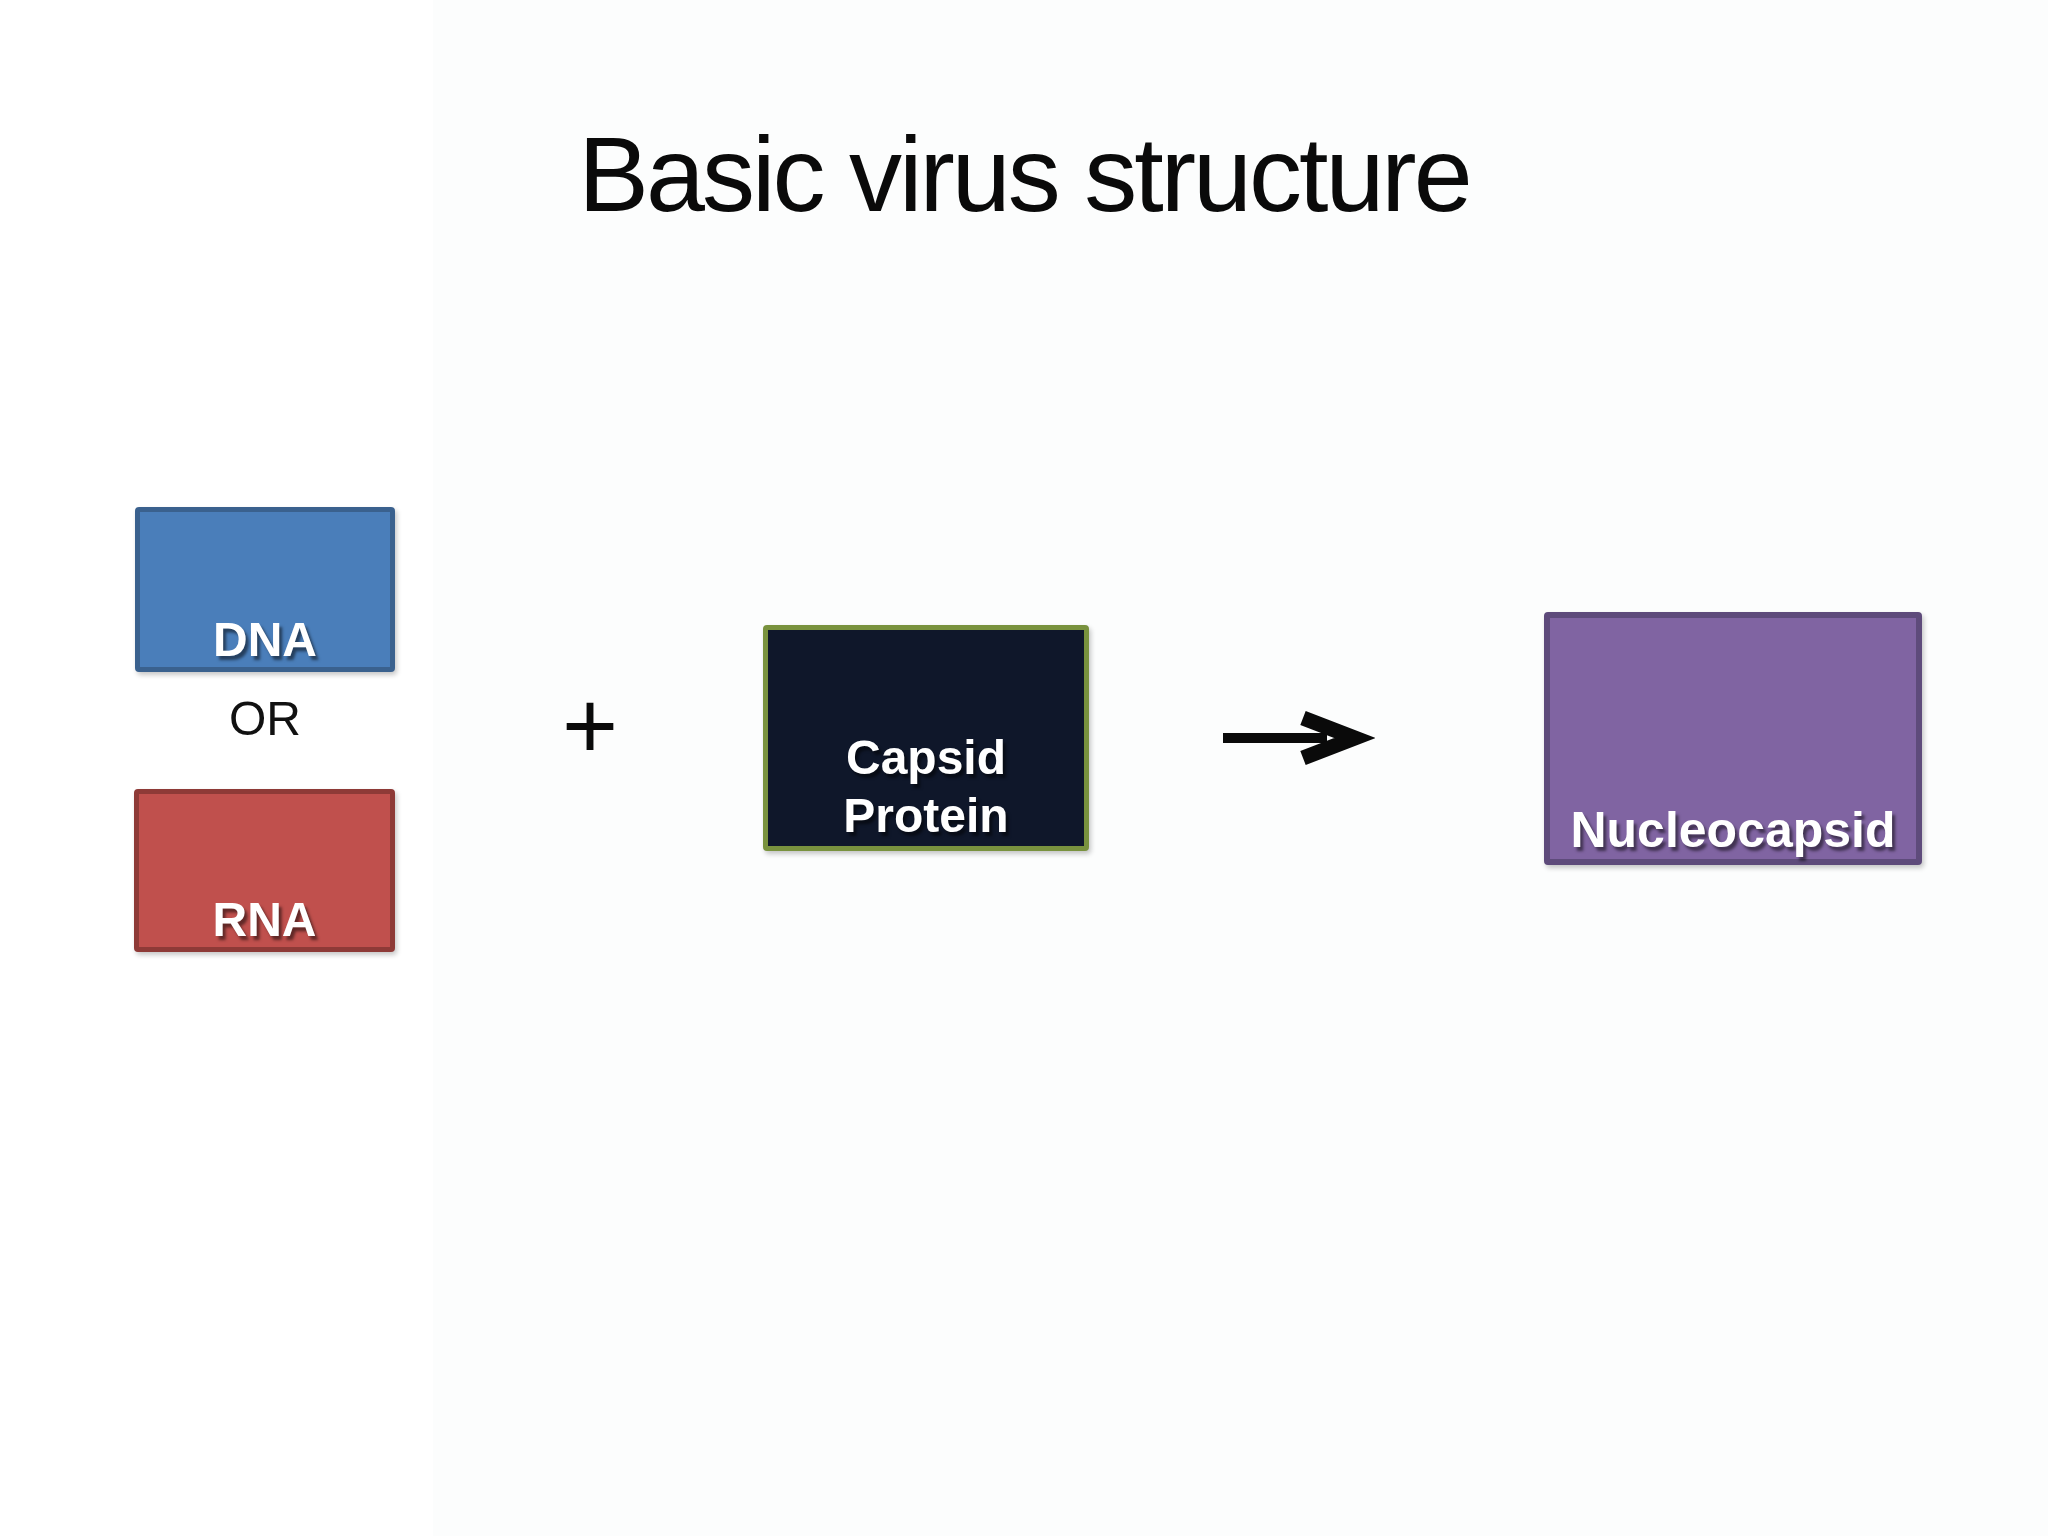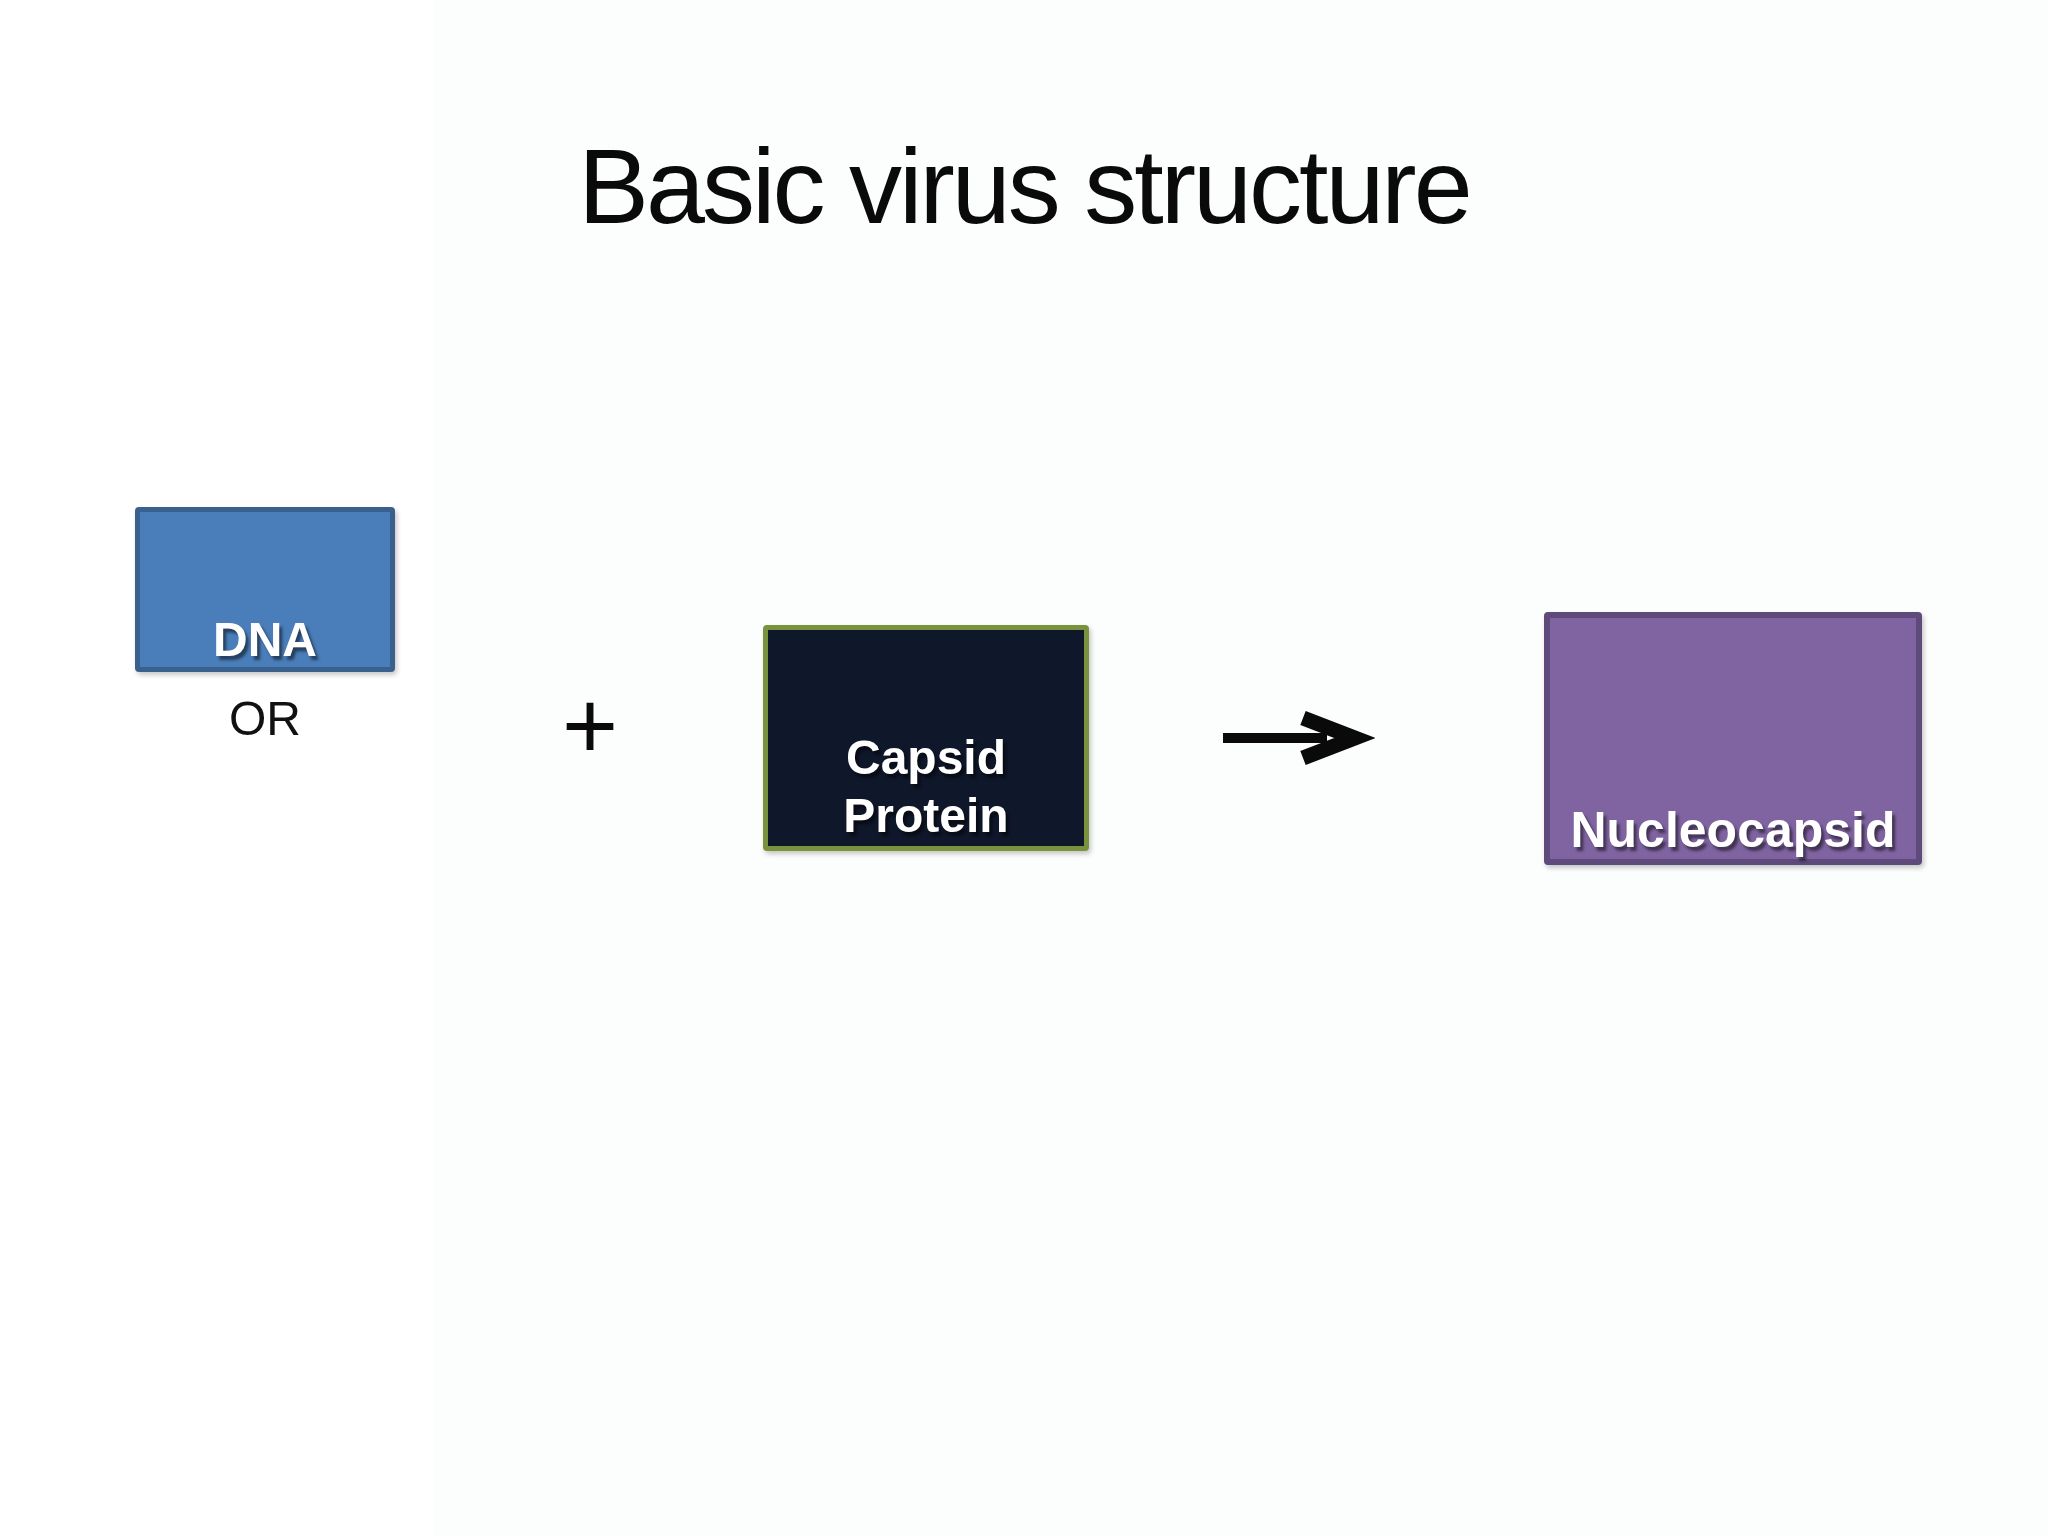--- a/index.html
+++ b/index.html
@@ -21,21 +21,21 @@
     left: 433px;
     top: 0;
     right: 0;
     bottom: 0;
     background: rgba(175, 185, 205, 0.03);
     pointer-events: none;
   }
   .title {
     position: absolute;
     left: 0;
-    top: 128px;
+    top: 116px;
     width: 2048px;
     text-align: center;
     font-size: 106px;
     font-weight: 400;
     letter-spacing: -3px;
     line-height: 1.1;
     color: #0a0a0a;
     white-space: nowrap;
   }
   .box {
@@ -131,20 +131,23 @@
   <div class="bg-artifact"></div>
 
   <div class="title" style="color: rgb(10, 10, 10);">Basic virus structure</div>
 
   <div class="box box-dna" style="background-color: rgb(74, 126, 186); border-color: rgb(58, 97, 142);">
     <span class="label" style="color: rgb(255, 255, 255);">DNA</span>
   </div>
 
   <div class="or-label">OR</div>
 
+  <div class="box box-rna" style="background-color: rgb(192, 80, 77); border-color: rgb(142, 58, 55);">
+    <span class="label" style="color: rgb(255, 255, 255);">RNA</span>
+  </div>
 
   <div class="plus-operator" style="color: rgb(10, 10, 10);">+</div>
 
   <div class="box box-capsid" style="background-color: #0f172a; border-color: rgb(121, 146, 62);">
     <span class="label" style="color: rgb(255, 255, 255);">Capsid Protein</span>
   </div>
 
   <svg class="arrow-svg" viewBox="0 0 170 100" xmlns="http://www.w3.org/2000/svg" aria-hidden="true">
     <line x1="18" y1="48" x2="122" y2="48" stroke-width="10" stroke-linecap="butt" stroke="#0A0A0A"></line>
     <path d="M 98 28 L 150 48 L 98 68" fill="none" stroke-width="15" stroke-linejoin="miter" stroke-linecap="butt" stroke="#0A0A0A"></path>

